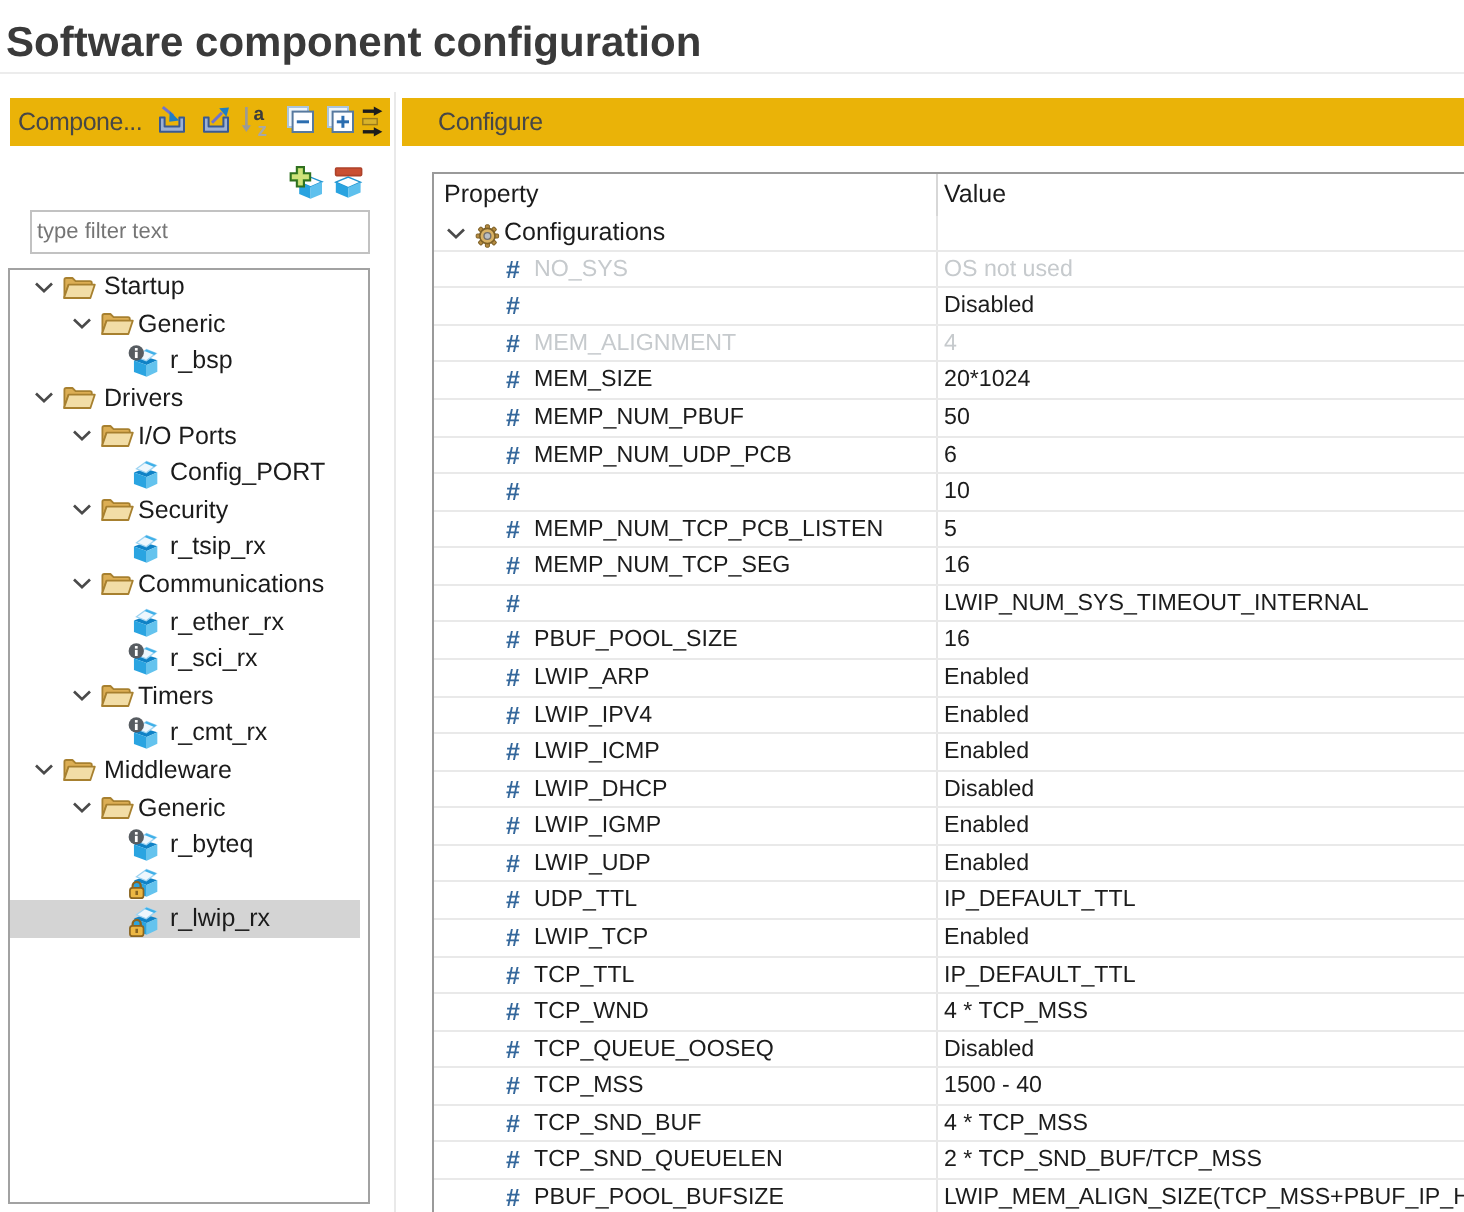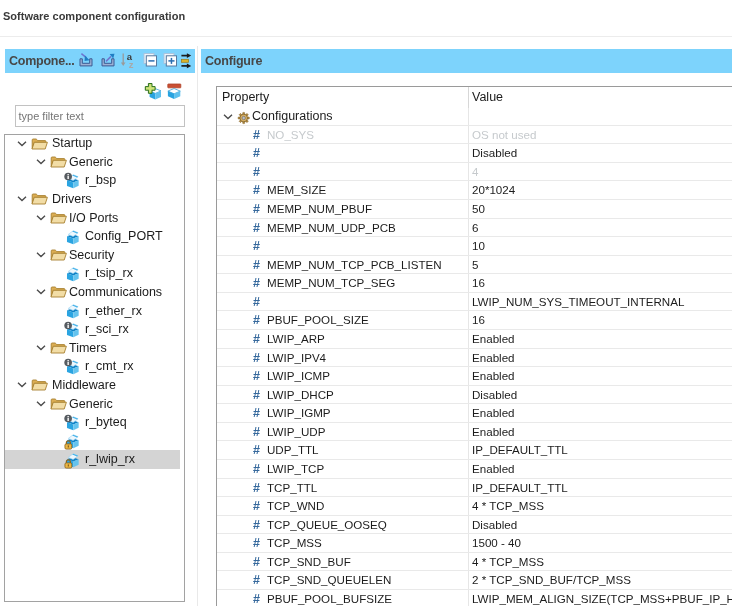--- a/index.html
+++ b/index.html
@@ -1,17 +1,17 @@
 <!DOCTYPE html>
 <html><head><meta charset="utf-8"><style>
 html,body{margin:0;padding:0}
 body{width:732px;height:606px;background:#fff;font-family:"Liberation Sans",sans-serif;position:relative;overflow:hidden}
 .a{position:absolute}
-#title{left:3px;top:10px;font-size:11px;font-weight:bold;color:#3a3a3a}
-.bar{top:49px;height:24px;background:#7dd3fc;font-size:12.5px;font-weight:bold;color:#474747;line-height:24px;letter-spacing:-0.2px}
+#title{left:3px;top:10px;font-size:21px;font-weight:bold;color:#3a3a3a}
+.bar{top:49px;height:24px;background:#eab308;font-size:12.5px;font-weight:normal;color:#474747;line-height:24px;letter-spacing:-0.2px}
 #lbar{left:5px;width:190px}
 #rbar{left:201px;width:531px}
 #filter{left:15px;top:105px;width:170px;height:22px;border:1px solid #c2c2c2;box-sizing:border-box;font-size:11px;color:#757575;line-height:20px;padding-left:2.5px}
 #tree{left:4px;top:134px;width:181px;height:468px;border:1px solid #a2a2a2;box-sizing:border-box}
 .trow{height:18.6px;font-size:12.5px;color:#1b1b1b;line-height:18.6px;white-space:nowrap}
 .tsel{left:5px;width:175px;height:18.6px;background:#d4d4d4}
 #tbl-top{left:216px;top:86px;width:516px;height:1px;background:#9a9a9a}
 #tbl-left{left:216px;top:86px;width:1px;height:520px;background:#9a9a9a}
 #col-h{left:468px;top:87px;width:1px;height:21px;background:#d7d7d7}
 #col-b{left:468px;top:108px;width:1px;height:498px;background:#e6e6e6}
@@ -21,21 +21,21 @@
 .prow .p{position:absolute;left:50px}
 .prow .v{position:absolute;left:255px}
 .gray,.prow.gray .p,.prow.gray .v{color:#c6cacd}
 svg{position:absolute;overflow:visible}
 </style></head>
 <body>
 <div class="a" id="title">Software component configuration</div>
 <div class="a" style="left:0;top:36px;width:732px;height:1px;background:#ececec"></div>
 <div class="a" style="left:197px;top:46px;width:1px;height:560px;background:#e9e9e9"></div>
 <div class="a bar" id="lbar"><span style="padding-left:4px;font-size:12.5px;letter-spacing:-0.25px">Compone...</span></div>
-<div class="a bar" id="rbar"><span style="padding-left:4px">Configure</span></div>
+<div class="a bar" id="rbar"><span style="padding-left:18px">Configure</span></div>
 <svg class="a" style="left:78px;top:52.5px" width="16" height="16" viewBox="0 0 16 16">
     <path d="M2 5.8 V12.9 H14 V5.8 H11.7 V10.3 H4.3 V5.8 Z" fill="#9db1d4" stroke="#3a5a93" stroke-width="1" stroke-linejoin="round"></path>
 <line x1="3.4" y1="0.6" x2="8.6" y2="4.8" stroke="#6f74cf" stroke-width="1.5"></line>
 <path d="M6.9 2.6 L11.6 7.2 L6.6 7.9 Z" fill="#1f7ec4"></path>
   </svg>
 <svg class="a" style="left:100px;top:52.5px" width="16" height="16" viewBox="0 0 16 16">
     <path d="M2 5.8 V12.9 H14 V5.8 H11.7 V10.3 H4.3 V5.8 Z" fill="#9db1d4" stroke="#3a5a93" stroke-width="1" stroke-linejoin="round"></path>
 <line x1="6" y1="8.4" x2="11" y2="3.4" stroke="#6f74cf" stroke-width="1.5"></line>
 <path d="M9.6 1.1 L14.5 0.7 L13.2 5.4 Z" fill="#1f7ec4"></path>
   </svg>
@@ -274,20 +274,21 @@
     <span class="h">#</span>
     <span class="p">NO_SYS</span>
     <span class="v">OS not used</span>
   </div>
 <div class="a prow" style="top:144.34px">
     <span class="h">#</span>
     <span class="v">Disabled</span>
   </div>
 <div class="a prow gray" style="top:162.91px">
     <span class="h">#</span>
+    <span class="p">MEM_ALIGNMENT</span>
     <span class="v">4</span>
   </div>
 <div class="a prow" style="top:181.48px">
     <span class="h">#</span>
     <span class="p">MEM_SIZE</span>
     <span class="v">20*1024</span>
   </div>
 <div class="a prow" style="top:200.05px">
     <span class="h">#</span>
     <span class="p">MEMP_NUM_PBUF</span>

